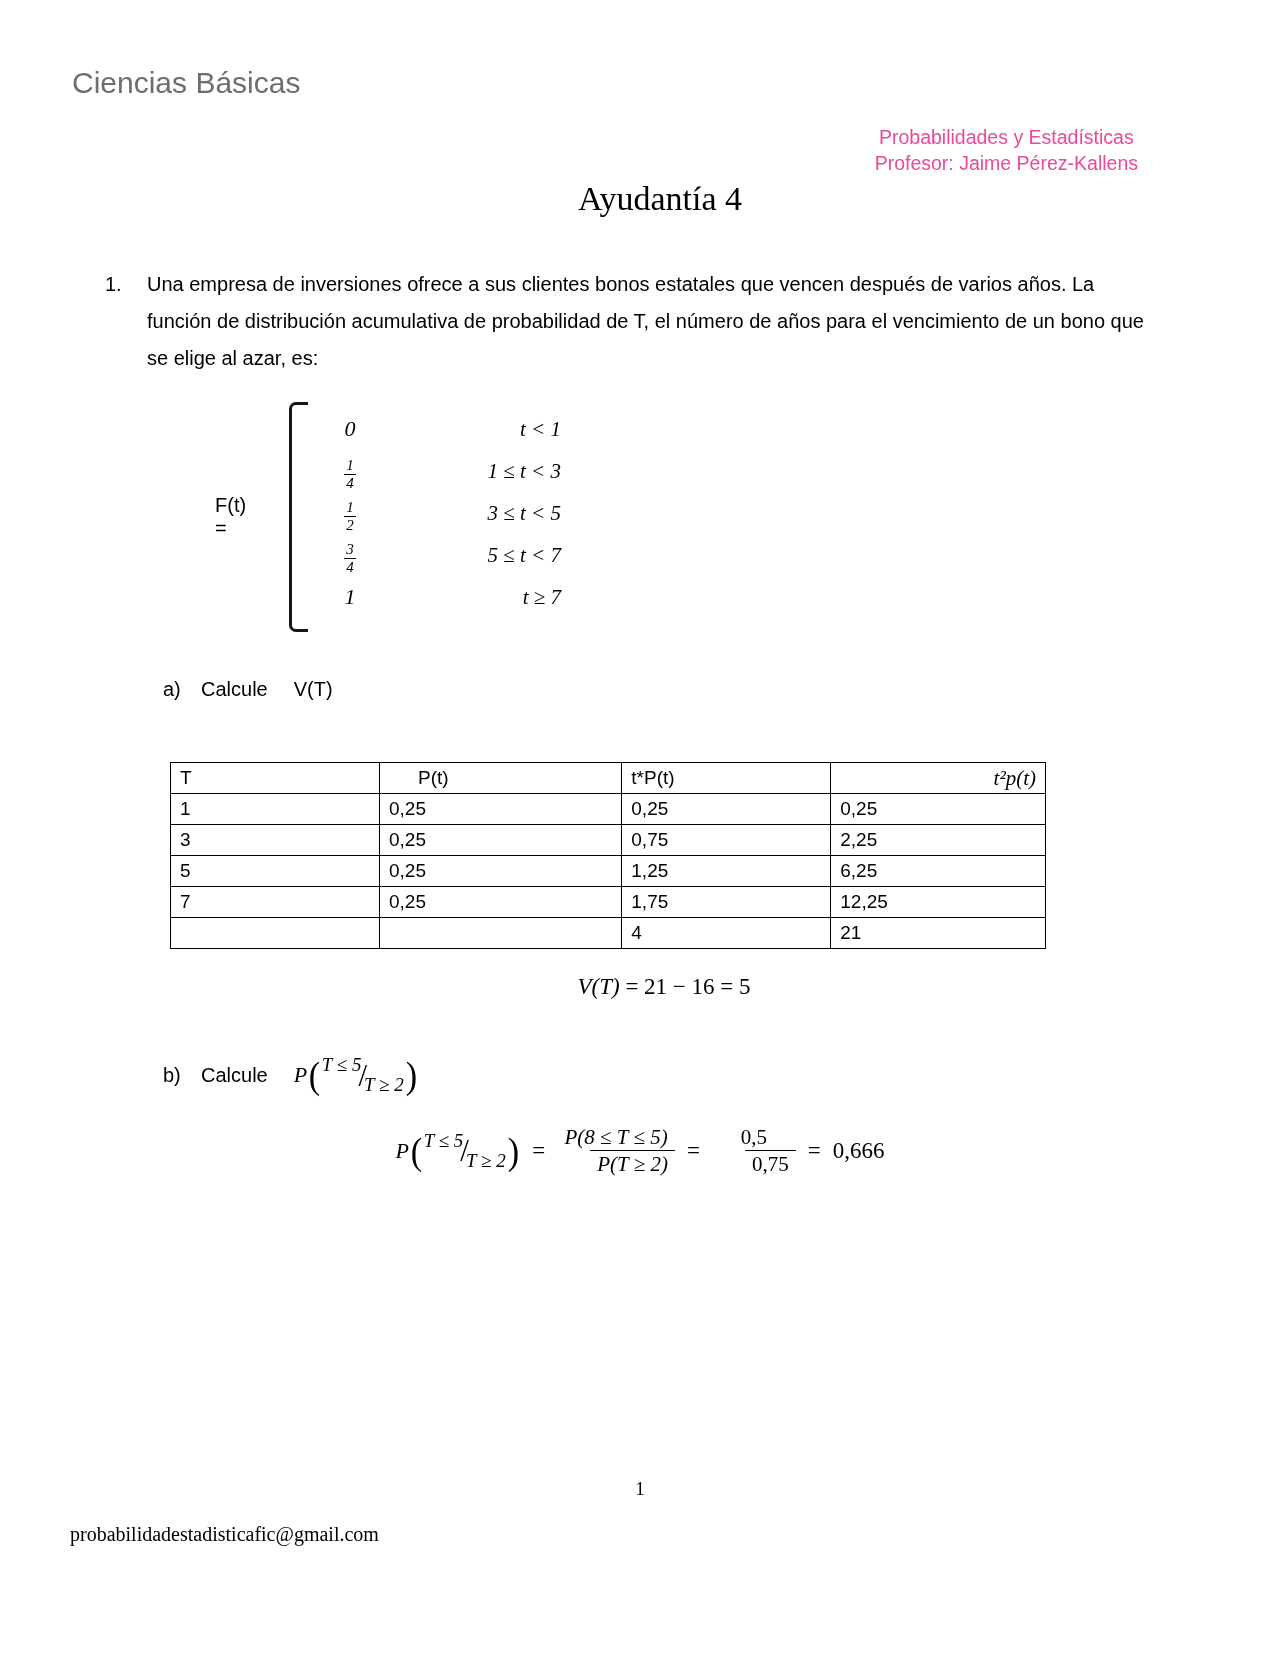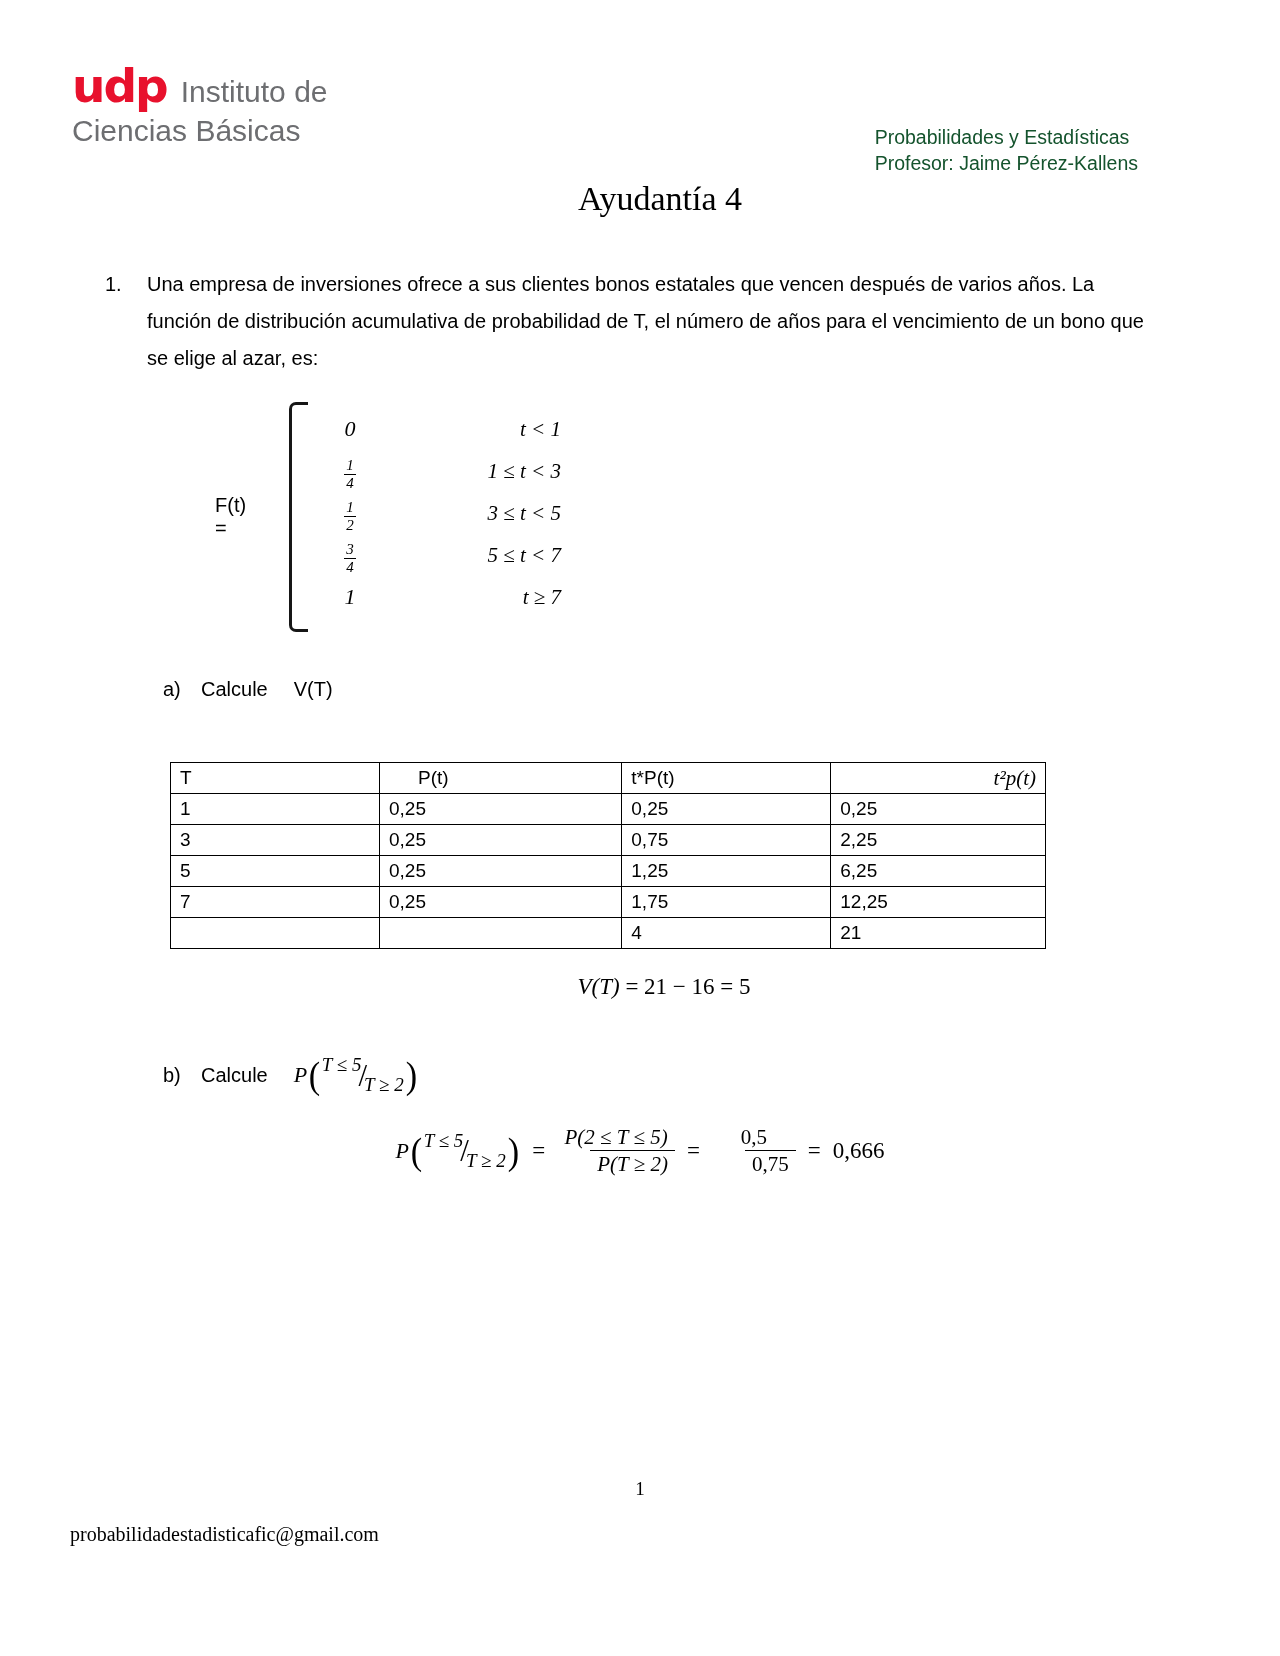--- a/index.html
+++ b/index.html
@@ -10,22 +10,22 @@
   
   .logo{position:absolute;left:72px;top:62px;}
   .logo-top{display:flex;align-items:baseline;gap:14px;}
   .logo-udp{
     font-family:"DejaVu Sans",sans-serif;font-weight:bold;font-size:47px;
     color:#e8112d;letter-spacing:-2px;line-height:1;
   }
   .logo-gray{font-family:"Liberation Sans",sans-serif;color:#6d6e71;font-size:30px;line-height:1.15;}
   .logo-line2{margin-top:4px;}
   .header-right{
-    position:absolute;right:142px;top:124px;text-align:left;
-    font-size:19.5px;line-height:26px;color:#14532d;
+    position:absolute;right:142px;top:124px;text-align:center;
+    font-size:19.5px;line-height:26px;color:#ec4899;
   }
   
   .doc-title{
     position:absolute;left:0;top:180px;width:100%;text-align:center;
     font-family:"Liberation Serif",serif;font-size:34px;padding-left:20px;
   }
   
   .problem{
     position:absolute;left:105px;top:266px;width:1040px;
     display:flex;font-size:20px;line-height:37px;
@@ -101,24 +101,20 @@
   }
   .footer-email{
     position:absolute;left:70px;top:1500px;
     font-family:Liberation Serif, serif;font-size:20px;margin-top:23px;
   }
 </style>
 </head>
 <body>
 
 <div class="logo">
-  <div class="logo-top">
-    <span class="logo-udp">udp</span>
-    <span class="logo-gray">Instituto de</span>
-  </div>
   <div class="logo-gray logo-line2">Ciencias Básicas</div>
 </div>
 
 <div class="header-right">
   <div>Probabilidades y Estadísticas</div>
   <div>Profesor: Jaime Pérez-Kallens</div>
 </div>
 
 <div class="doc-title">Ayudantía 4</div>
 
@@ -244,21 +240,21 @@
     <span class="bigparen">(</span>
     <span class="skew">
       <span class="up">T ≤ 5</span>
       <span class="sl">/</span>
       <span class="dn">T ≥ 2</span>
     </span>
     <span class="bigparen">)</span>
   </span>
   <span>=</span>
   <span class="bfrac ital">
-    <span class="num">P(2 ≤ T ≤ 5)</span>
+    <span class="num">P(8 ≤ T ≤ 5)</span>
     <span class="den">P(T ≥ 2)</span>
   </span>
   <span>=</span>
   <span class="bfrac">
     <span class="num">0,5</span>
     <span class="den">0,75</span>
   </span>
   <span>=</span>
   <span>0,666</span>
 </div>

